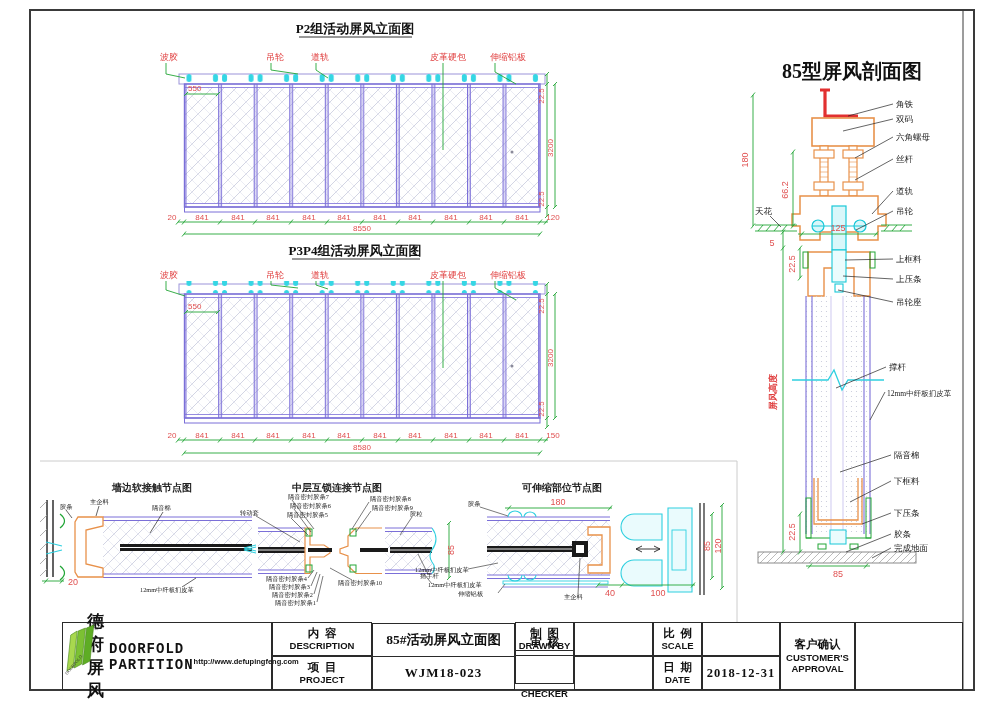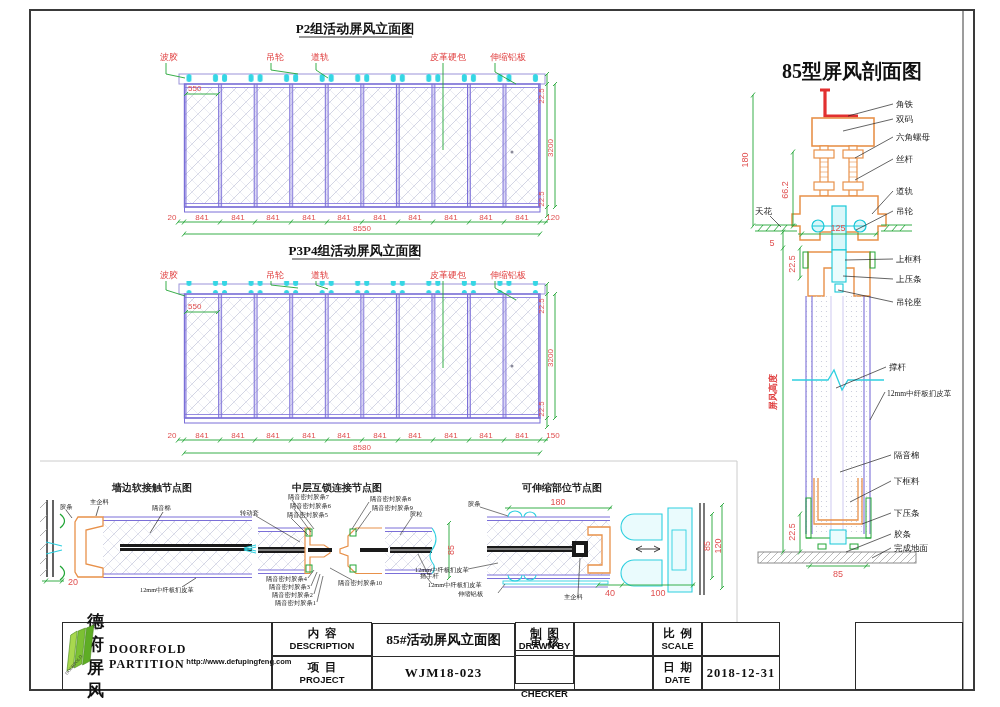--- a/index.html
+++ b/index.html
@@ -24,21 +24,21 @@
         display:flex;flex-direction:column;align-items:center;justify-content:center;
         font-family:"Liberation Serif",serif;color:#111;}
   .cell .cn{font-size:11.5px;font-weight:bold;white-space:pre;line-height:1.25;}
   .cell .en{font-size:9.5px;font-weight:bold;font-family:"Liberation Sans",sans-serif;line-height:1.2;}
   .cell .val{font-size:13.5px;font-weight:bold;}
   .cell .valmono{font-size:13px;font-weight:bold;letter-spacing:1px;}
   .cell .valdate{font-size:12.5px;font-weight:bold;letter-spacing:1px;}
   .logocell{flex-direction:row;gap:10px;justify-content:flex-start;padding-left:24px;}
   .cotext{display:flex;flex-direction:row;align-items:center;}
   .cotext .cname{font-size:17px;font-weight:bold;letter-spacing:5px;}
-  .cotext .cen{font-size:12px;font-weight:bold;font-family:Liberation Serif, serif;letter-spacing:1px;margin-top:2px;}
+  .cotext .cen{font-size:14px;font-weight:bold;font-family:Liberation Mono, monospace;letter-spacing:1px;margin-top:2px;}
   .cotext .curl{font-size:7.5px;font-weight:bold;font-family:"Liberation Sans",sans-serif;margin-top:10px;}
 </style>
 </head>
 <body>
 
 <div class="page">
 <svg width="1000" height="707" viewBox="0 0 1000 707">
   <defs>
     <pattern id="hatch" width="12" height="12" patternUnits="userSpaceOnUse">
       <path d="M0,12 L12,0" stroke="#d3d5e4" stroke-width="1"></path>
@@ -415,15 +415,20 @@
     <div class="en">SCALE</div>
   </div>
   <div class="cell" style="left:591px;top:34px;width:49px;height:34px;">
     <div class="cn">日  期</div>
     <div class="en">DATE</div>
   </div>
   <div class="cell" style="left:640px;top:0;width:78px;height:34px;"></div>
   <div class="cell" style="left:640px;top:34px;width:78px;height:34px;">
     <div class="valdate">2018-12-31</div>
   </div>
+  <div class="cell" style="left:718px;top:0;width:75px;height:68px;">
+    <div class="cn">客户确认</div>
+    <div class="en">CUSTOMER'S</div>
+    <div class="en">APPROVAL</div>
+  </div>
   <div class="cell" style="left:793px;top:0;width:108px;height:68px;"></div>
 </div>
 </div>
 
 </body></html>

